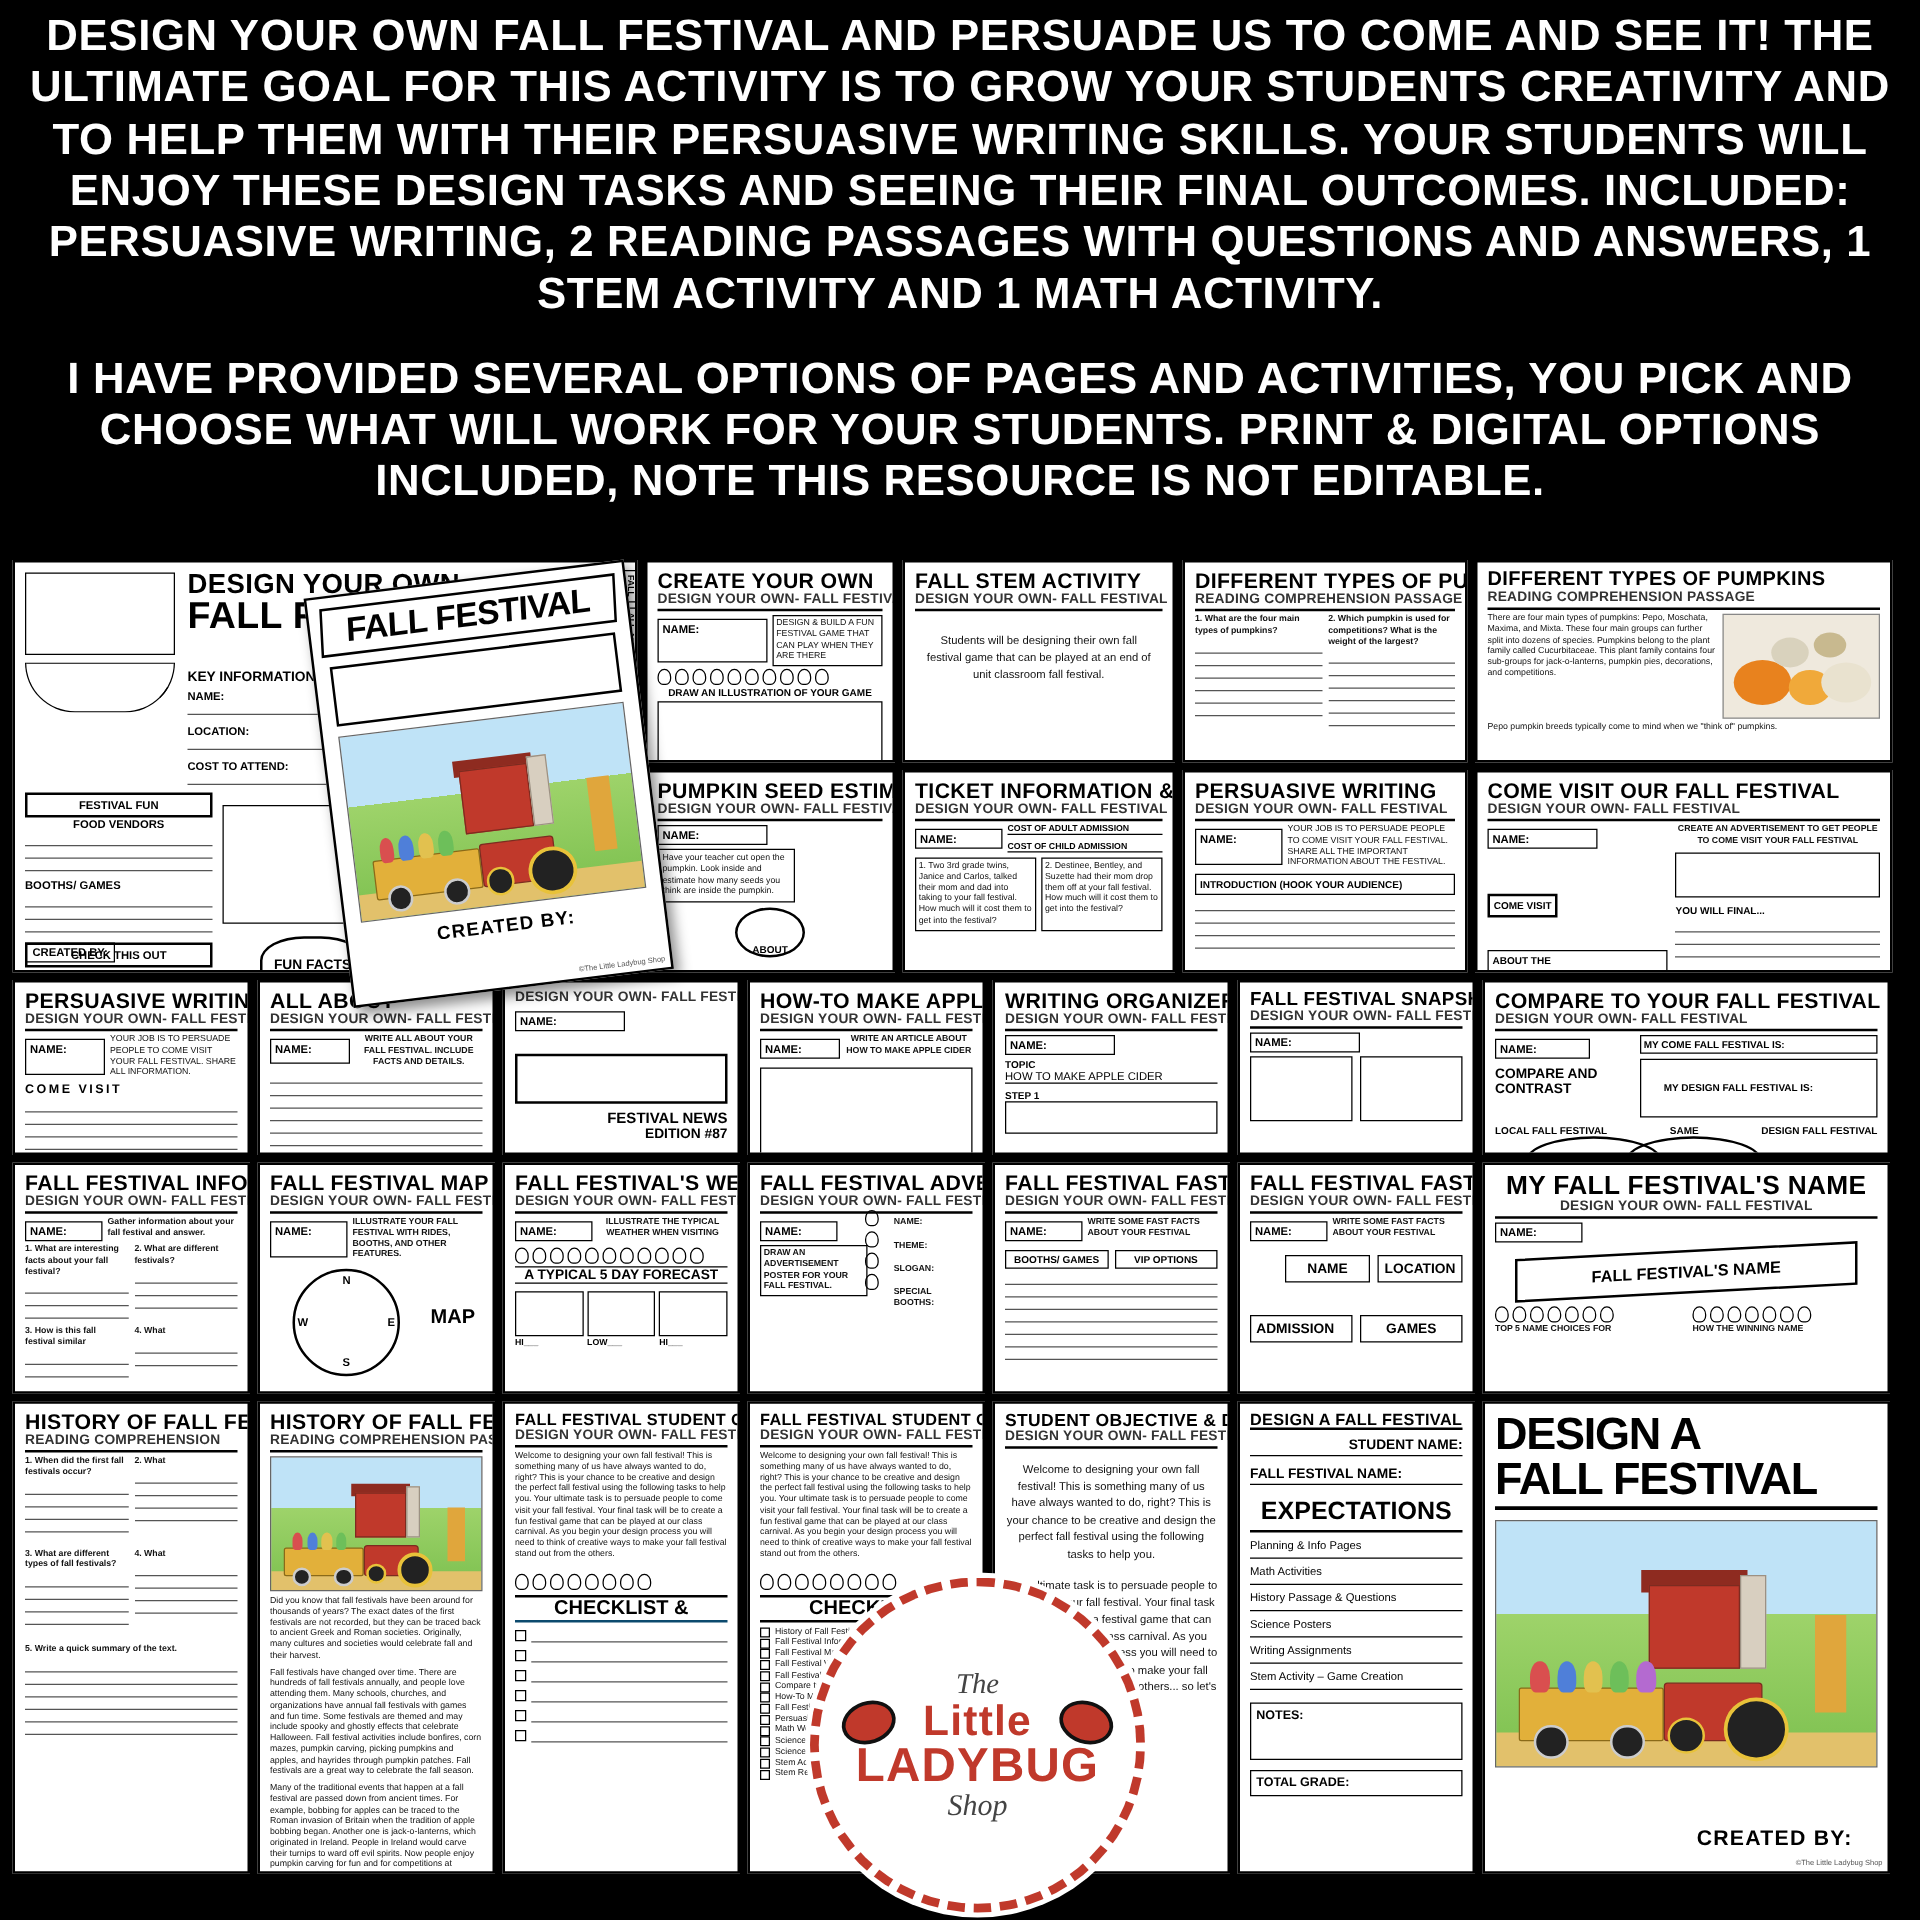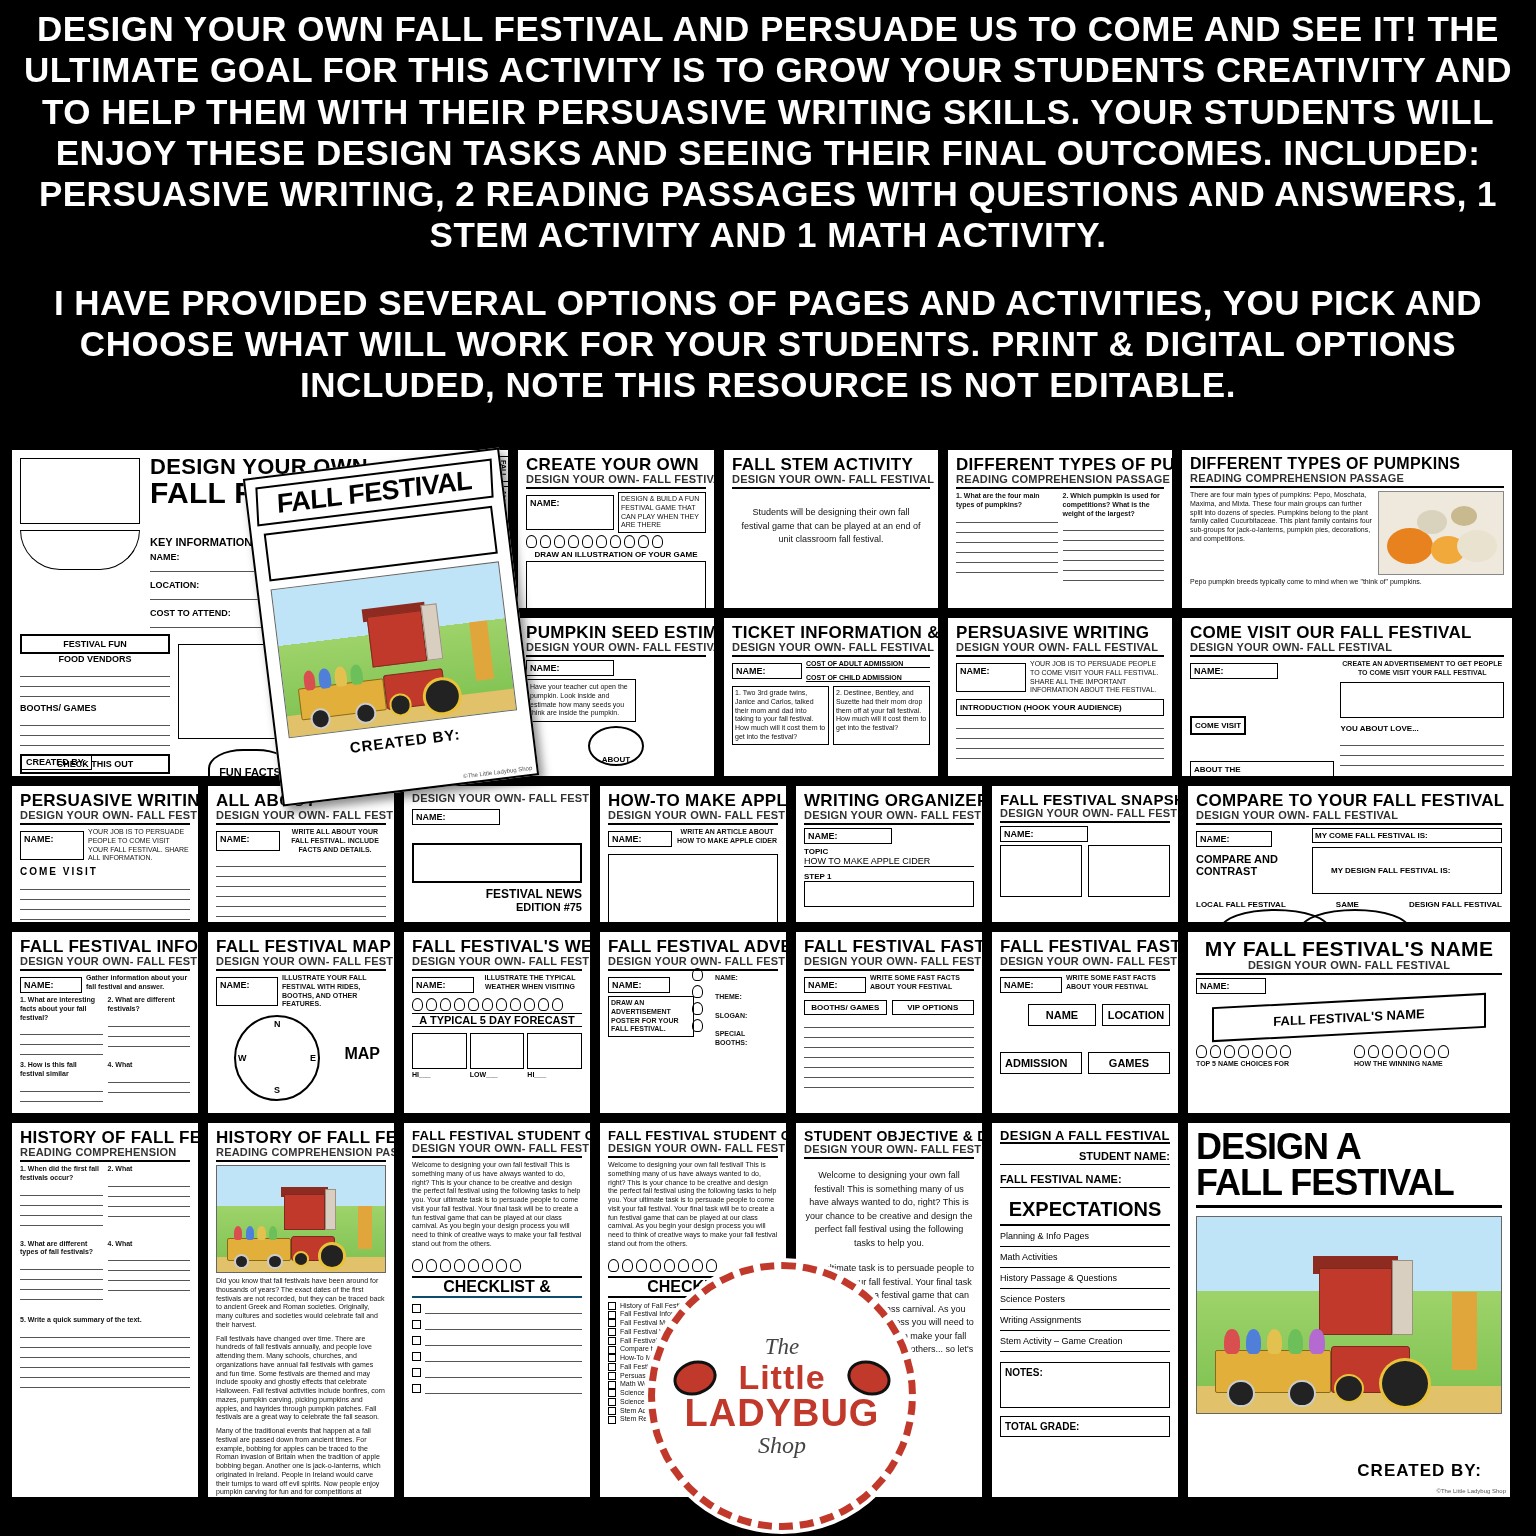--- a/index.html
+++ b/index.html
@@ -383,21 +383,21 @@
         <div style="display:flex;gap:6px;">
           <div style="width:46%;">
             <div class="namebox">NAME:</div>
             <div style="width:0;height:0;border-top:16px solid transparent;border-bottom:16px solid transparent;border-right:28px solid #fff;border-right-color:#fff;position:relative;"></div>
             <div style="border:2px solid #000;font-size:8px;font-weight:bold;padding:3px;display:inline-block;">COME VISIT</div>
             <div style="border:1.5px solid #000;font-size:8px;font-weight:bold;padding:3px;margin-top:26px;">ABOUT THE</div>
           </div>
           <div style="flex:1;">
             <div class="smalltext bold" style="text-align:center;">CREATE AN ADVERTISEMENT TO GET PEOPLE TO COME VISIT YOUR FALL FESTIVAL</div>
             <div class="box" style="height:36px;margin-top:4px;"></div>
-            <div style="font-size:8px;font-weight:bold;margin-top:6px;">YOU ABOUT LOVE...</div>
+            <div style="font-size:8px;font-weight:bold;margin-top:6px;">YOU WILL FINAL...</div>
             <div class="lines">
                 <i></i>
                 <i></i>
                 <i></i>
               </div>
           </div>
         </div>
       </div>
     </div>
   </div>
@@ -435,21 +435,21 @@
           <i></i>
           <i></i>
         </div>
     </div>
 
     <div class="card" style="width:190px;height:140px;">
       <div class="t2" style="border:none;">DESIGN YOUR OWN- FALL FESTIVAL</div>
       <div class="namebox">NAME:</div>
       <div style="border:2px solid #000;height:40px;margin-top:18px;"></div>
       <div style="font-size:12px;font-weight:bold;text-align:right;margin-top:4px;">FESTIVAL NEWS</div>
-      <div style="font-size:11px;font-weight:bold;text-align:right;">EDITION #75</div>
+      <div style="font-size:11px;font-weight:bold;text-align:right;">EDITION #87</div>
     </div>
 
     <div class="card" style="width:190px;height:140px;">
       <div class="t1">HOW-TO MAKE APPLE CIDER</div>
       <div class="t2">DESIGN YOUR OWN- FALL FESTIVAL</div>
       <div style="display:flex;gap:4px;">
         <div class="namebox" style="width:64px;">NAME:</div>
         <div class="smalltext bold" style="flex:1;text-align:center;">WRITE AN ARTICLE ABOUT HOW TO MAKE APPLE CIDER</div>
       </div>
       <div class="box" style="height:70px;margin-top:4px;"></div>

